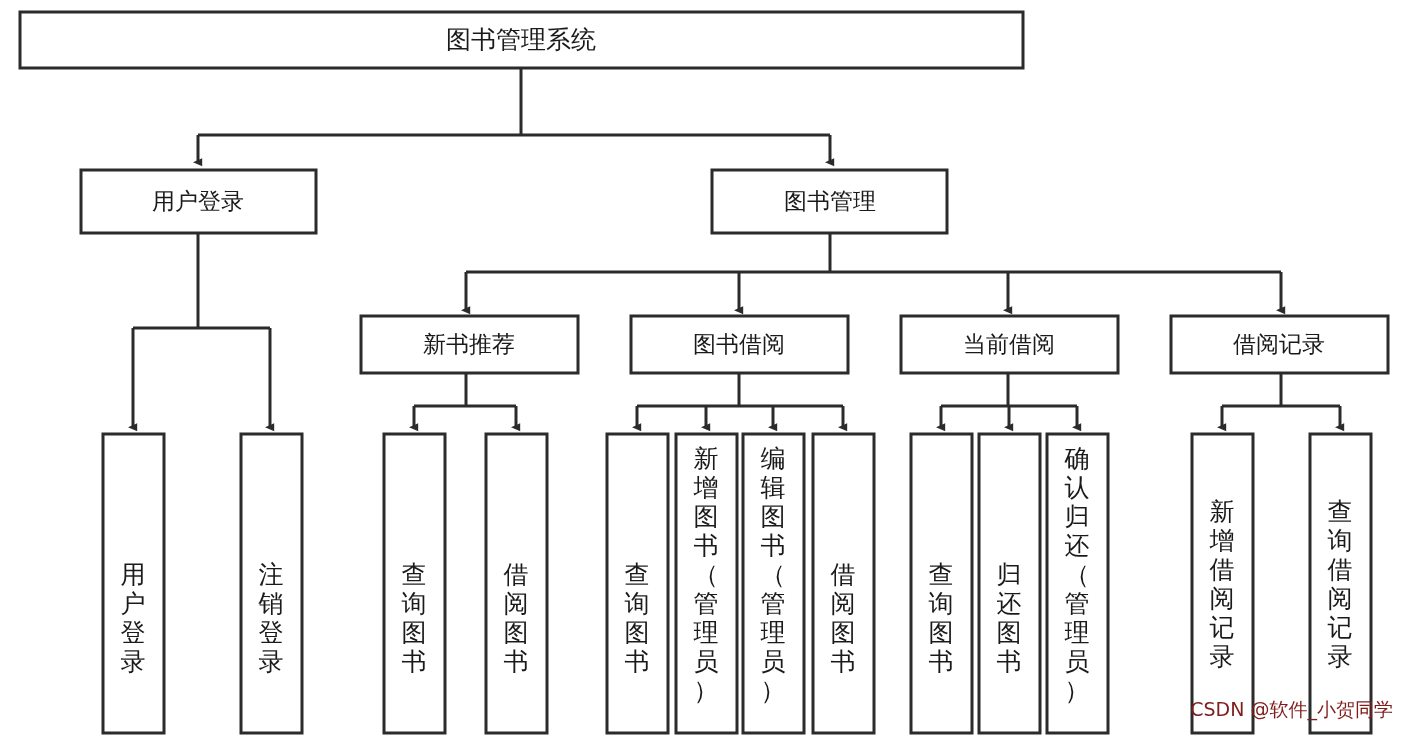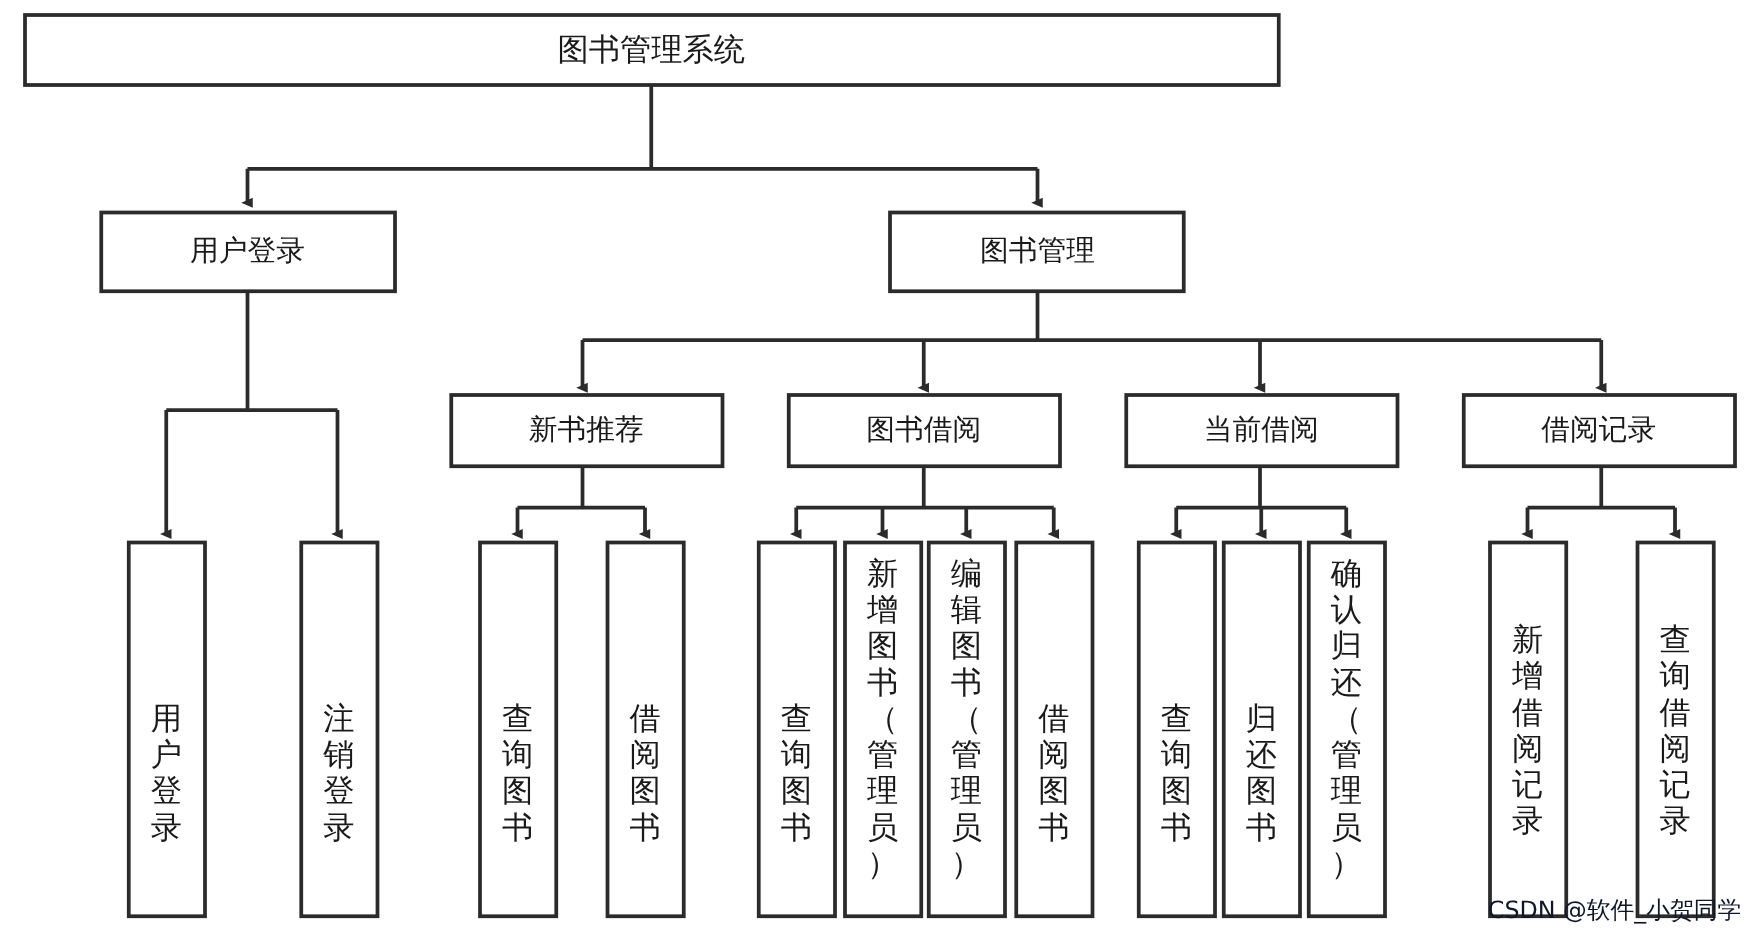--- a/index.html
+++ b/index.html
@@ -48,24 +48,24 @@
   }
   .link {
     stroke: #2b2b2b;
     stroke-width: 3;
     fill: none;
     stroke-linecap: butt;
   }
   .watermark {
     position: absolute;
     right: 12px;
-    bottom: 6px;
+    bottom: 24px;
     font-family: "DejaVu Sans", "Liberation Sans", sans-serif;
     font-size: 19px;
-    color: #0f172a;
+    color: #7f1d1d;
     white-space: nowrap;
     pointer-events: none;
   }
 </style>
 </head>
 <body>
 
 <div id="diagram-root">
 
   <svg id="flow" viewBox="0 0 1405 747">

